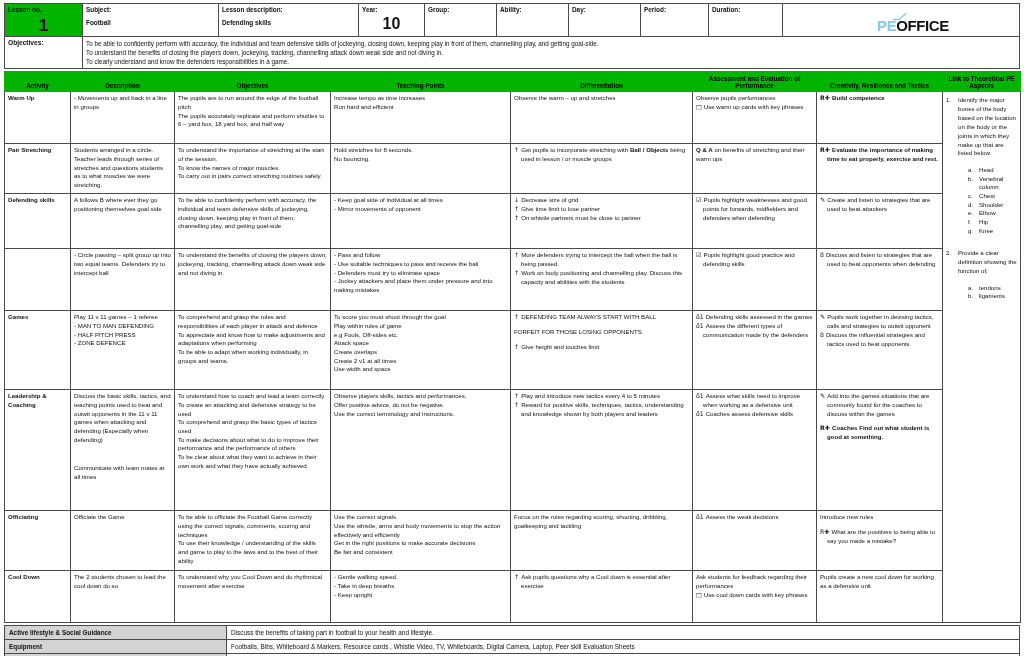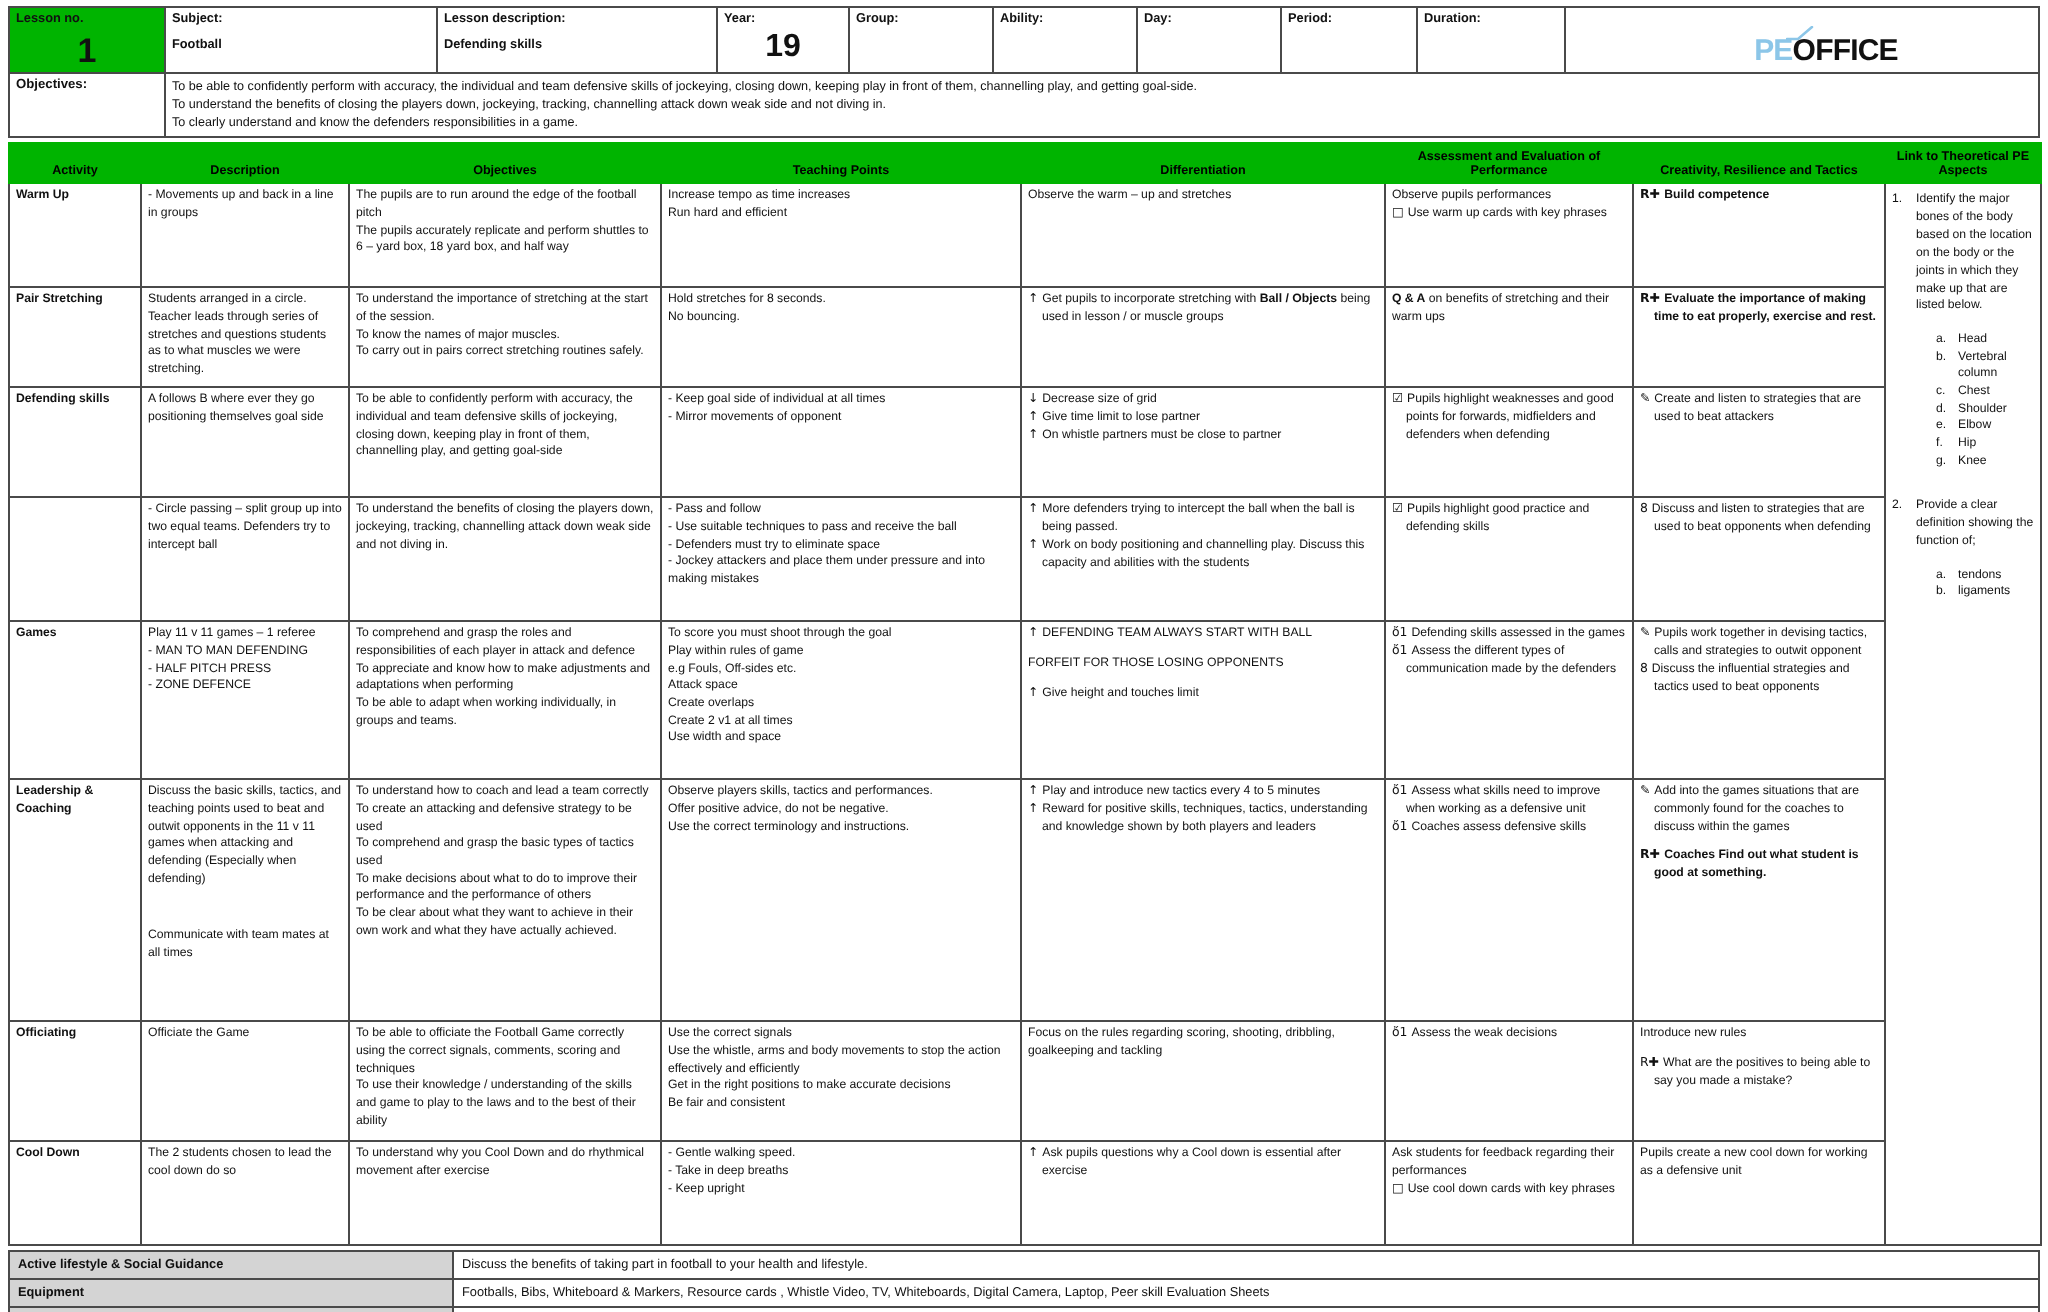--- a/index.html
+++ b/index.html
@@ -83,21 +83,21 @@
       <td style="width:136px">
         <div class="lbl">Subject:</div>
         <div class="val">Football</div>
       </td>
       <td style="width:140px">
         <div class="lbl">Lesson description:</div>
         <div class="val">Defending skills</div>
       </td>
       <td style="width:66px">
         <div class="lbl">Year:</div>
-        <div class="big" style="text-align:center">19</div>
+        <div class="big" style="text-align:center">10</div>
       </td>
       <td style="width:72px">
         <div class="lbl">Group:</div>
         <div class="val"></div>
       </td>
       <td style="width:72px">
         <div class="lbl">Ability:</div>
         <div class="val"></div>
       </td>
       <td style="width:72px">

